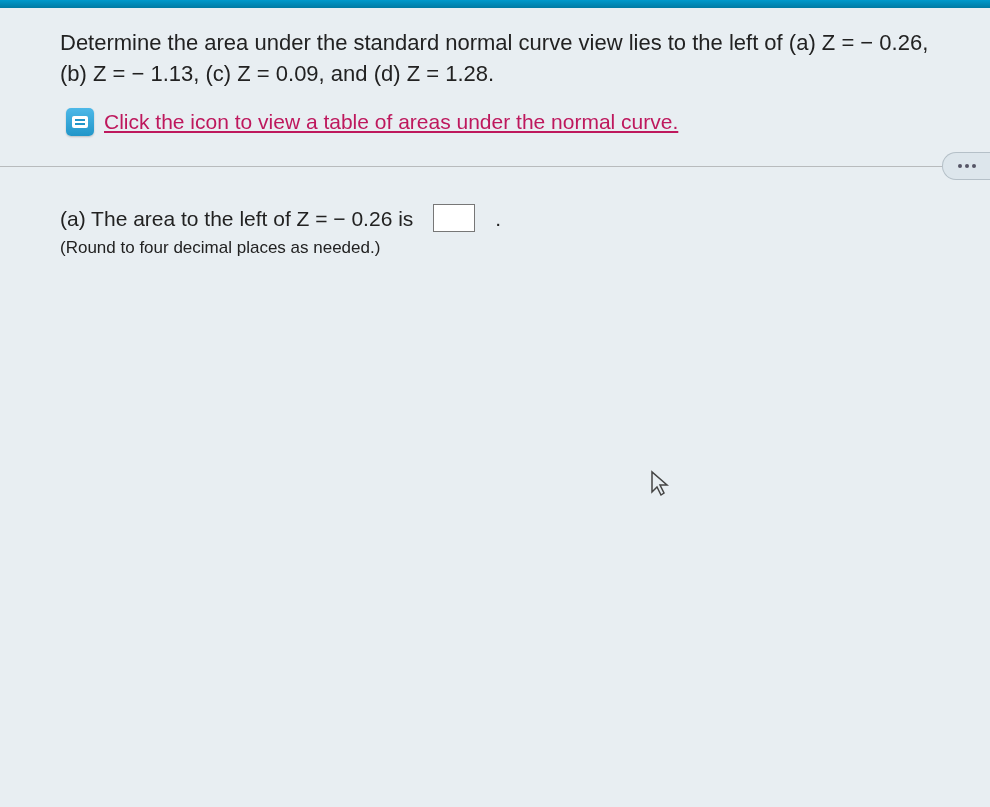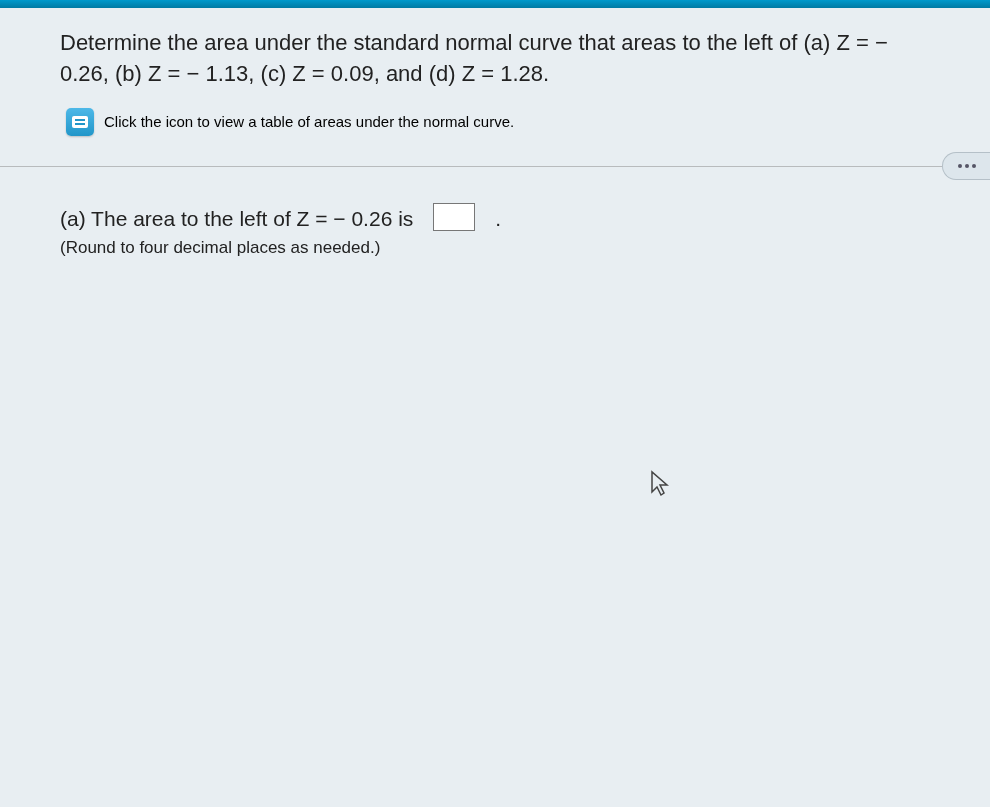--- a/index.html
+++ b/index.html
@@ -59,22 +59,23 @@
       content: "";
       position: absolute;
       left: 3px;
       right: 3px;
       height: 2px;
       background: #2196c9;
     }
     .icon-inner::before { top: 3px; }
     .icon-inner::after { top: 7px; }
     .link-text {
-      font-size: 15px;
-      color: #000000;
+      font-size: 21px;
+      color: #be185d;
+      text-decoration: underline;
     }
     .divider-wrap {
       position: relative;
       margin: 10px -50px 36px -60px;
     }
     .divider {
       border: none;
       border-top: 1px solid #888;
       opacity: 0.5;
     }
@@ -98,21 +99,21 @@
       height: 4px;
       background: #556;
       border-radius: 50%;
       display: block;
     }
     .part-line {
       font-size: 21px;
       line-height: 1.5;
       margin-bottom: 4px;
       display: flex;
-      align-items: flex-start;
+      align-items: center;
       flex-wrap: wrap;
       gap: 20px;
     }
     .answer-input {
       width: 42px;
       height: 28px;
       border: 1px solid #777;
       background: #fff;
       font-size: 18px;
       text-align: center;
@@ -130,21 +131,21 @@
     }
   </style>
 </head>
 <body>
 
 <div class="top-bar"></div>
 
 <div class="content">
 
   <div class="question-text">
-    <span>Determine the area under the standard normal curve that areas to the left of</span>
+    <span>Determine the area under the standard normal curve view lies to the left of</span>
     <span>(a) Z = − 0.26, (b) Z = − 1.13, (c) Z = 0.09, and (d) Z = 1.28.</span>
   </div>
 
   <div class="link-row">
     <div class="icon-box">
       <div class="icon-inner"></div>
     </div>
     <span class="link-text">Click the icon to view a table of areas under the normal curve.</span>
   </div>
 

